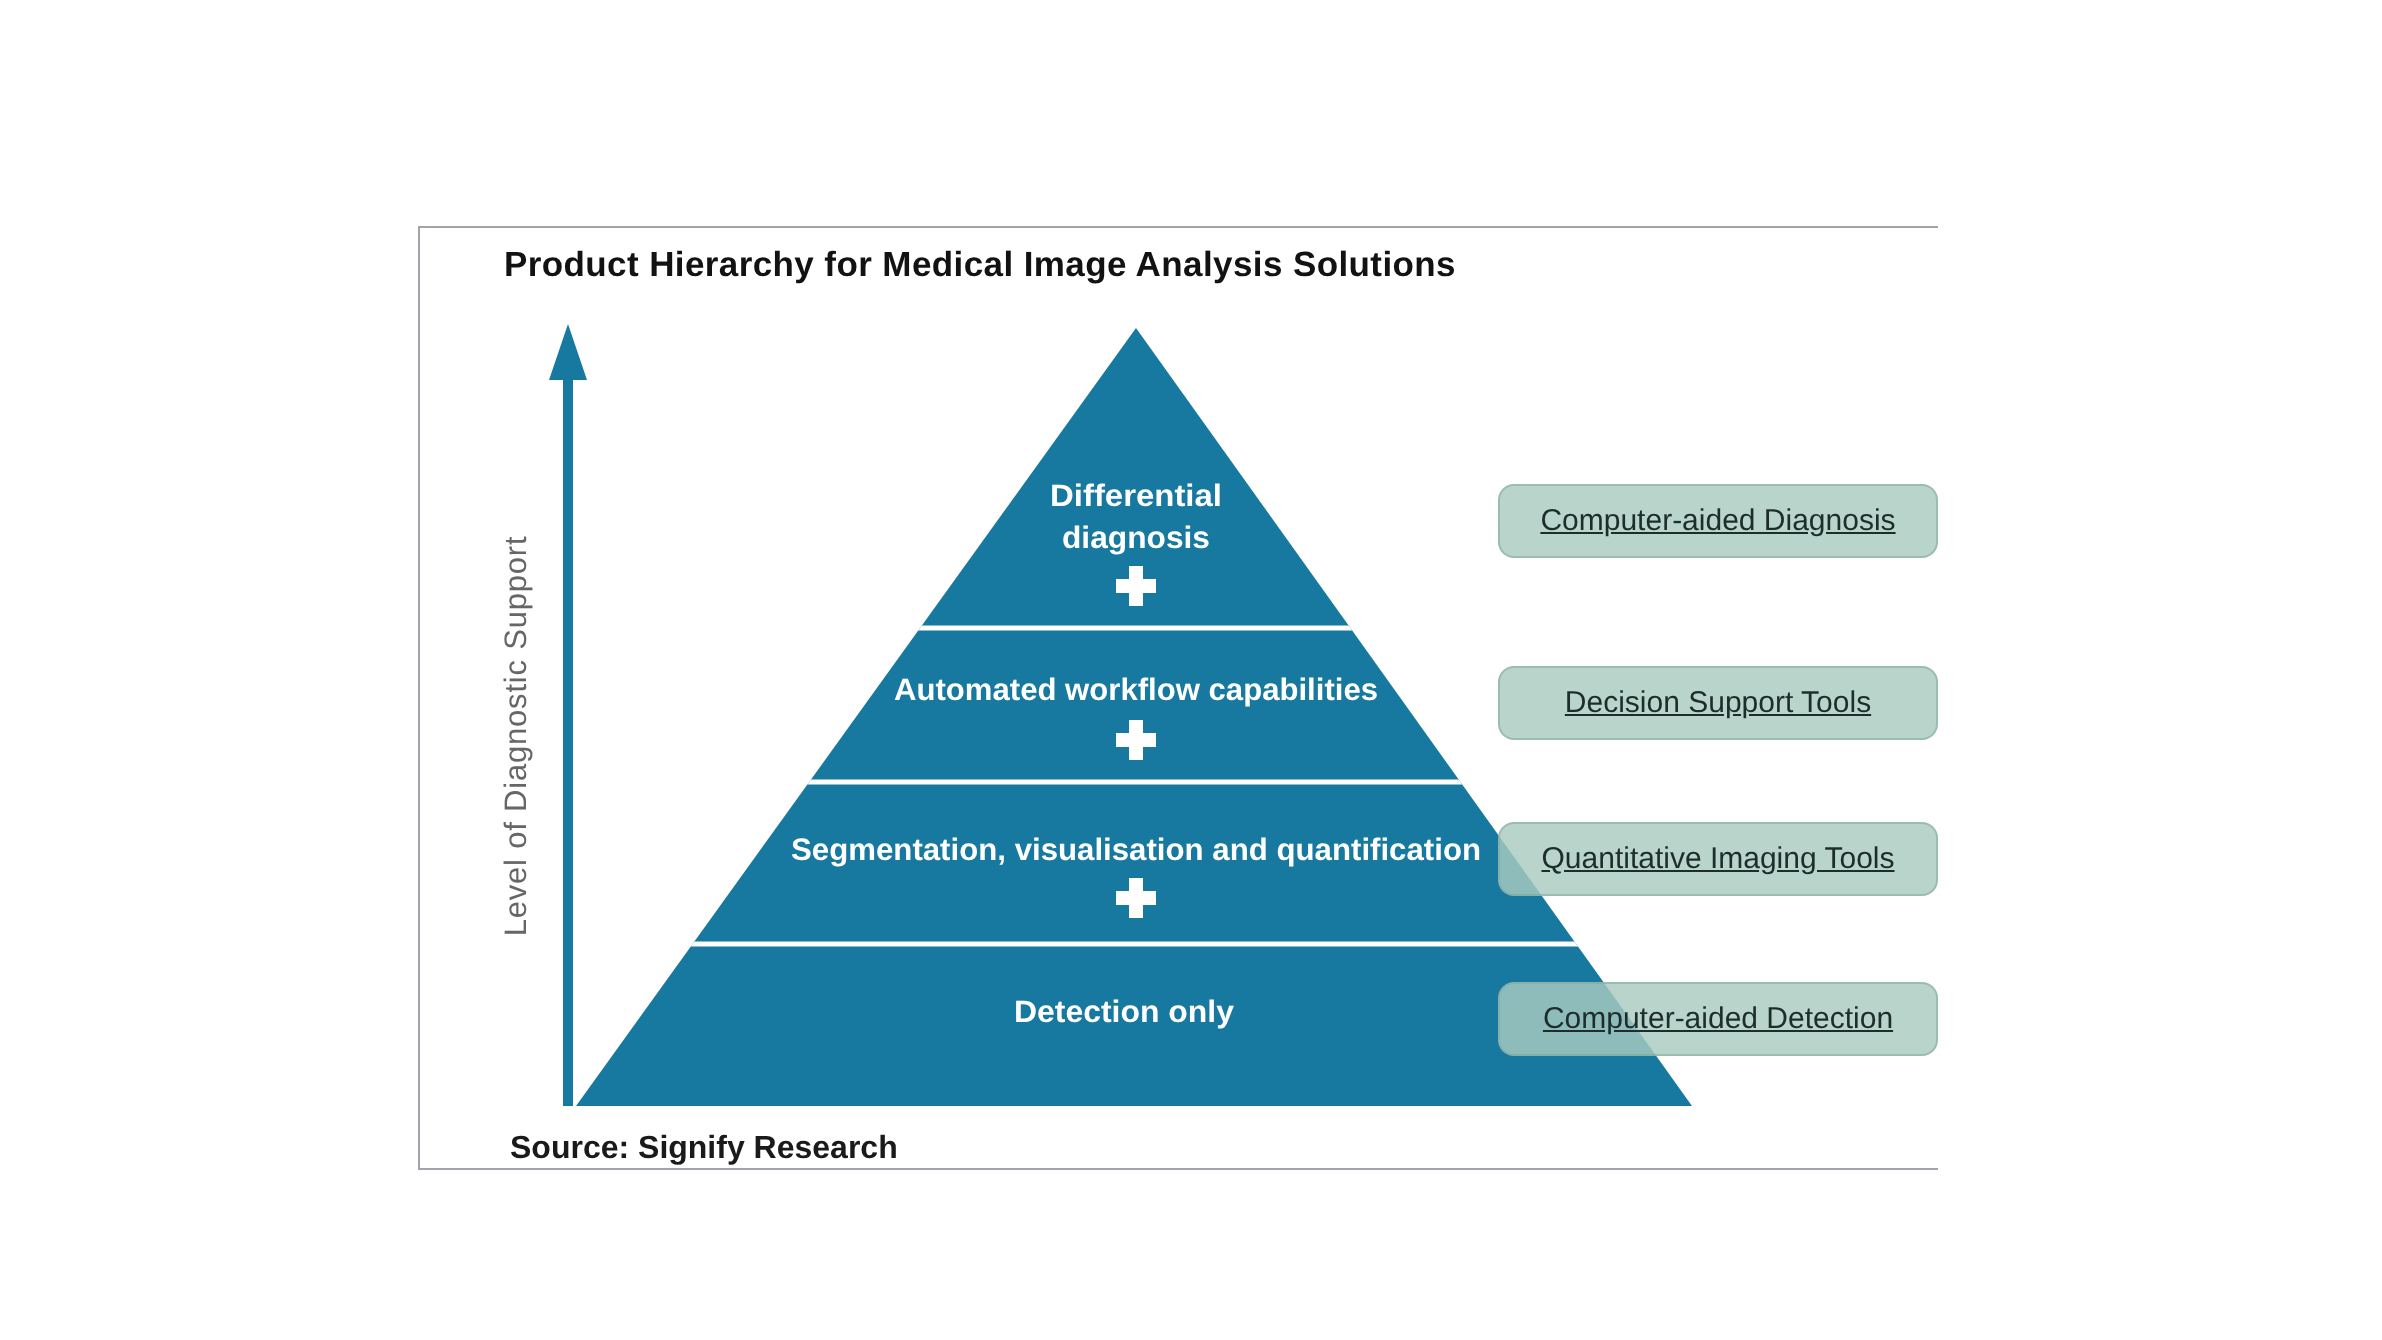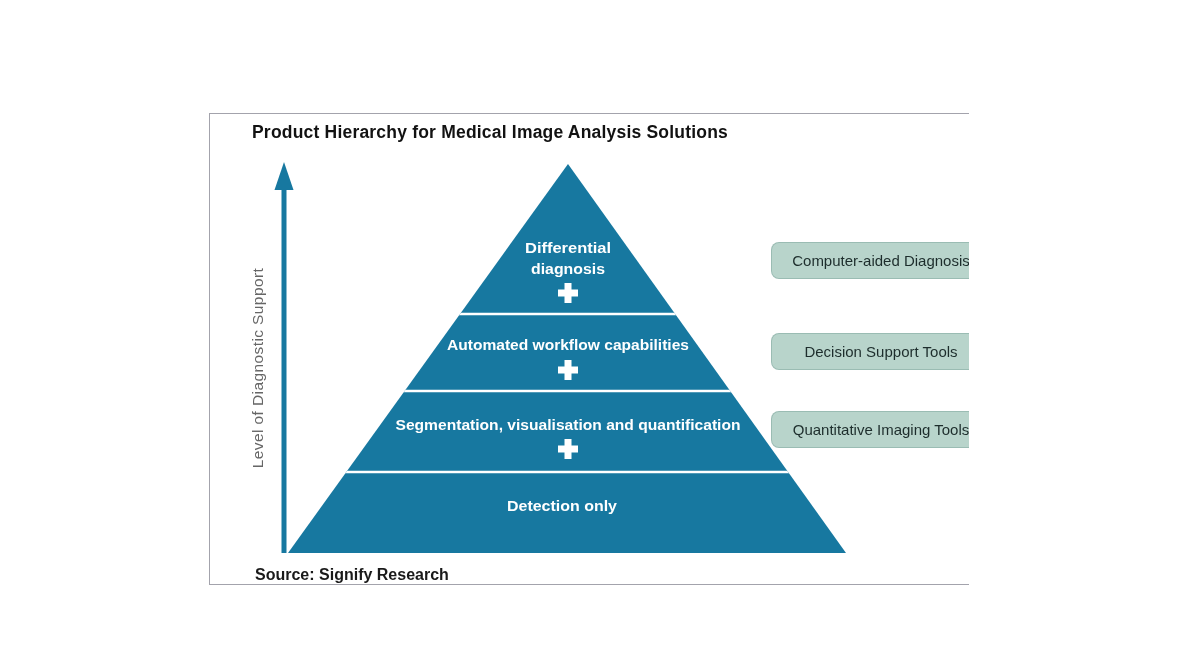--- a/index.html
+++ b/index.html
@@ -33,33 +33,34 @@
   }
   .diagram-svg {
     position: absolute;
     left: 0;
     top: 0;
     width: 776px;
     height: 472px;
   }
   .badge {
     position: absolute;
-    left: 561px;
+    left: 539px;
     width: 220px;
     height: 37px;
     box-sizing: border-box;
     background: rgba(168, 202, 191, 0.82);
     border: 1px solid rgba(130, 168, 158, 0.55);
     border-radius: 8px;
     display: flex;
     align-items: center;
     justify-content: center;
     font-size: 15px;
     color: #1d2d2c;
     white-space: nowrap;
+    text-decoration: underline;
   }
   .badge-1 { top: 128px; }
   .badge-2 { top: 219px; }
   .badge-3 { top: 297px; }
   .badge-4 { top: 377px; }
   .source {
     position: absolute;
     left: 45px;
     top: 452px;
     font-size: 16px;
@@ -114,16 +115,17 @@
 
       <rect x="71.5" y="74" width="5" height="365" fill="#1778A0"></rect>
       <polygon points="74,48 64.5,76 83.5,76" fill="#1778A0"></polygon>
 
       <text class="axis-label" transform="translate(53,254) rotate(-90)" font-size="15.5" text-anchor="middle" letter-spacing="0.4">Level of Diagnostic Support</text>
     </svg>
 
     <div class="badge badge-1">Computer-aided Diagnosis</div>
     <div class="badge badge-3">Quantitative Imaging Tools</div>
     <div class="badge badge-2">Decision Support Tools</div>
+    <div class="badge badge-4">Computer-aided Detection</div>
 
     <div class="source">Source: Signify Research</div>
   </div>
 </div>
 
 </body></html>

